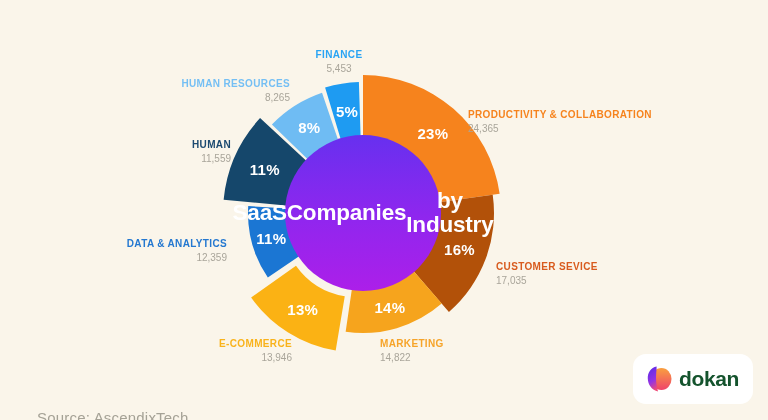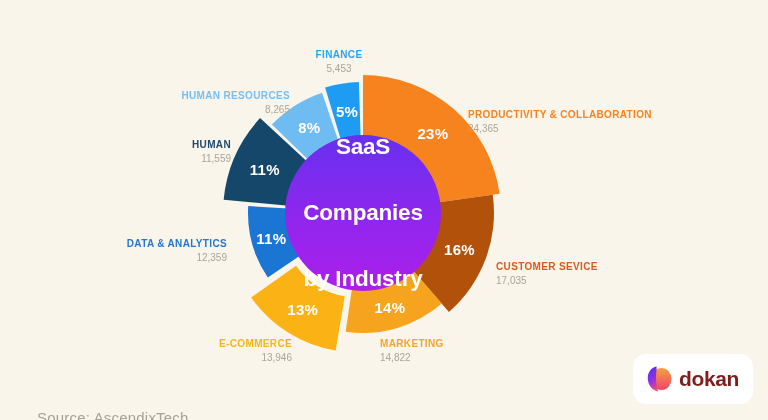--- a/index.html
+++ b/index.html
@@ -16,34 +16,34 @@
     letter-spacing:.3px;transform:translate(-50%,-50%);white-space:nowrap;
   }
   .seg-label{position:absolute;white-space:nowrap;}
   .seg-label .name{font-size:10px;font-weight:800;letter-spacing:.35px;}
   .seg-label .val{font-size:10px;margin-top:3px;}
   .align-left{text-align:left;}
   .align-right{text-align:right;}
   .align-center{text-align:center;transform:translateX(-50%);}
   .center-circle{
     position:absolute;z-index:3;left:285px;top:135px;width:156px;height:156px;
-    border-radius:50%;display:flex;flex-direction:column;align-items:center;justify-content:space-between;
+    border-radius:50%;display:flex;align-items:center;justify-content:center;
     color:#fff;text-align:center;
   }
   .center-circle .line{font-size:22.5px;font-weight:800;line-height:24px;letter-spacing:-.2px;}
   .source{
     position:absolute;z-index:2;left:37px;top:409px;
     font-size:15px;color:#A5A296;letter-spacing:.2px;
   }
   .logo-card{
     position:absolute;z-index:3;left:633px;top:354px;width:120px;height:50px;
     background:#FFFFFF;border-radius:13px;
     display:flex;align-items:center;justify-content:center;gap:7px;
   }
-  .logo-text{font-size:21px;font-weight:800;color:#7f1d1d;letter-spacing:-.4px;}
+  .logo-text{font-size:21px;font-weight:800;color:#14532d;letter-spacing:-.4px;}
 </style>
 </head>
 <body style="background: rgb(250, 245, 234);">
 
 <div class="canvas">
 
   <svg id="donut-svg" width="768" height="420" viewBox="0 0 768 420">
       <path d="M 363.00 75.00 A 138 138 0 0 1 499.65 193.75 L 437.27 202.54 A 75 75 0 0 0 363.00 138.00 Z" fill="#F6831D"></path>
       <path d="M 492.72 194.72 A 131 131 0 0 1 448.93 311.88 L 412.19 269.61 A 75 75 0 0 0 437.27 202.54 Z" fill="#B25109"></path>
       <path d="M 441.71 303.58 A 120 120 0 0 1 345.65 331.74 L 352.16 287.21 A 75 75 0 0 0 412.19 269.61 Z" fill="#F6A41D"></path>
@@ -80,21 +80,21 @@
         <div class="name" style="color: rgb(36, 120, 208);">DATA &amp; ANALYTICS</div>
         <div class="val" style="color: rgb(169, 165, 154);">12,359</div>
       </div>
       <div class="pct" style="left: 264.839px; top: 169.174px; color: rgb(255, 255, 255);">11%</div>
       <div class="seg-label align-right" style="right: 537px; top: 139px;">
         <div class="name" style="color: rgb(28, 74, 112);">HUMAN</div>
         <div class="val" style="color: rgb(169, 165, 154);">11,559</div>
       </div>
       <div class="pct" style="left: 309.36px; top: 127.421px; color: rgb(255, 255, 255);">8%</div>
       <div class="seg-label align-right" style="right: 478px; top: 78px;">
-        <div class="name" style="color: rgb(116, 191, 244); margin-top: 12px;">HUMAN RESOURCES</div>
+        <div class="name" style="color: rgb(116, 191, 244);">HUMAN RESOURCES</div>
         <div class="val" style="color: rgb(169, 165, 154);">8,265</div>
       </div>
       <div class="pct" style="left: 347.045px; top: 111.243px; color: rgb(255, 255, 255);">5%</div>
       <div class="seg-label align-center" style="left: 339px; top: 49px;">
         <div class="name" style="color: rgb(41, 164, 244);">FINANCE</div>
         <div class="val" style="color: rgb(169, 165, 154);">5,453</div>
       </div>
     </div>
 
   <div class="center-circle" id="center-circle" style="background: linear-gradient(rgb(103, 48, 239) 0%, rgb(145, 38, 238) 55%, rgb(172, 31, 233) 100%);">

